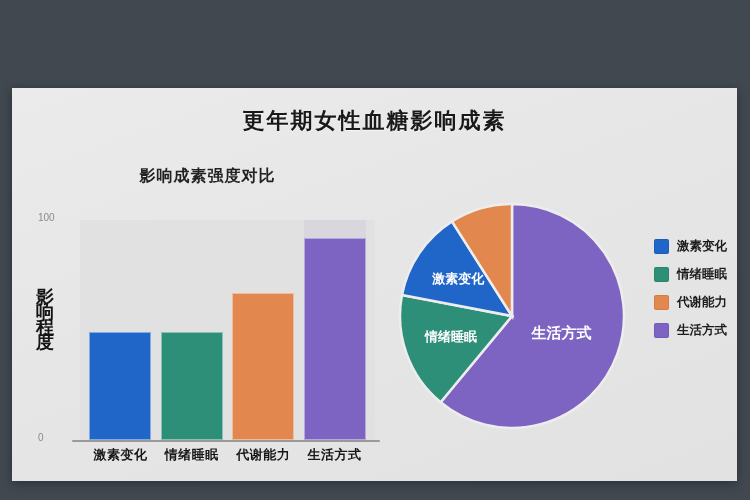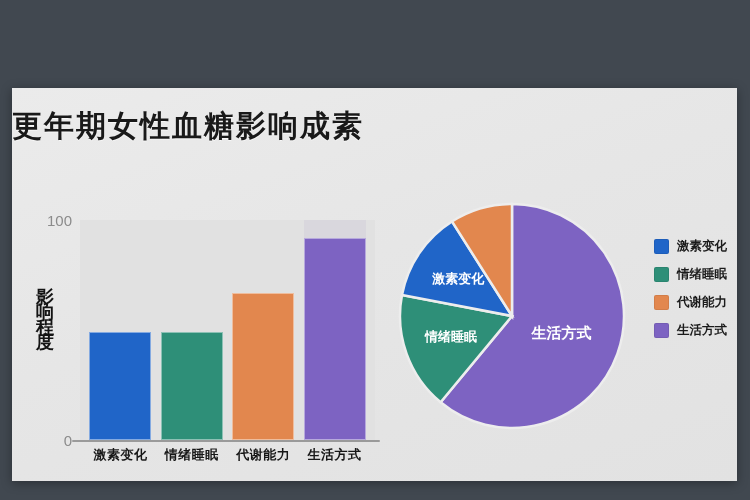--- a/index.html
+++ b/index.html
@@ -14,44 +14,44 @@
 
   
   .card{
     position:absolute;left:12px;top:88px;width:725px;height:393px;
     background:linear-gradient(160deg,#ebebeb 0%,#e6e6e6 45%,#e2e2e2 100%);
     box-shadow:0 2px 10px rgba(0,0,0,.35);
   }
 
   
   .main-title{
-    position:absolute;left:0;top:18px;width:725px;
-    font-size:30px;font-weight:bold;color:#191919;letter-spacing:2px;
+    position:absolute;left:0;top:18px;width:725px;text-align:center;
+    font-size:22px;font-weight:bold;color:#191919;letter-spacing:2px;
     text-shadow:0 1px 0 rgba(255,255,255,.6);
   }
   .sub-title{
     position:absolute;font-size:16px;font-weight:bold;color:#222;
     letter-spacing:1px;text-align:center;
   }
   #subtitle-bar{left:18px;top:78px;width:355px;}
   #subtitle-pie{left:385px;top:78px;width:300px;}
 
   
   .bar-panel{position:absolute;left:8px;top:110px;width:370px;height:270px;}
   .plot-area{
     position:absolute;left:60px;top:22px;width:295px;height:220px;
     background:#e1e1e1;
   }
   .axis-line{
     position:absolute;left:52px;top:242px;width:308px;height:2px;
     background:#9a9a9a;border-radius:1px;
   }
   .ytick{
-    position:absolute;right:0;font-size:15px;color:#8b8b8b;
-    text-align:right;width:34px;
+    position:absolute;right:0;font-size:10px;color:#8b8b8b;
+    width:34px;
   }
   #ytick-100{left:18px;top:14px;}
   #ytick-0{left:18px;top:234px;}
   .ylabel{
     position:absolute;left:16px;top:92px;width:18px;
     font-size:18px;font-weight:bold;color:#141414;line-height:15px;
     text-align:center;word-break:break-all;
   }
   .bars{position:absolute;left:60px;top:22px;width:295px;height:220px;}
   .bar-slot{
@@ -90,20 +90,21 @@
 </style>
 </head>
 <body>
 
 <div id="stage">
 
   <div class="card">
 
     <div class="main-title">更年期女性血糖影响成素</div>
 
+    <div class="sub-title" id="subtitle-bar">影响成素强度对比</div>
 
 
     <div class="bar-panel">
 
       <div class="plot-area"></div>
 
       <div class="ytick" id="ytick-100">100</div>
       <div class="ytick" id="ytick-0">0</div>
 
       <div class="ylabel">影响程度</div>

